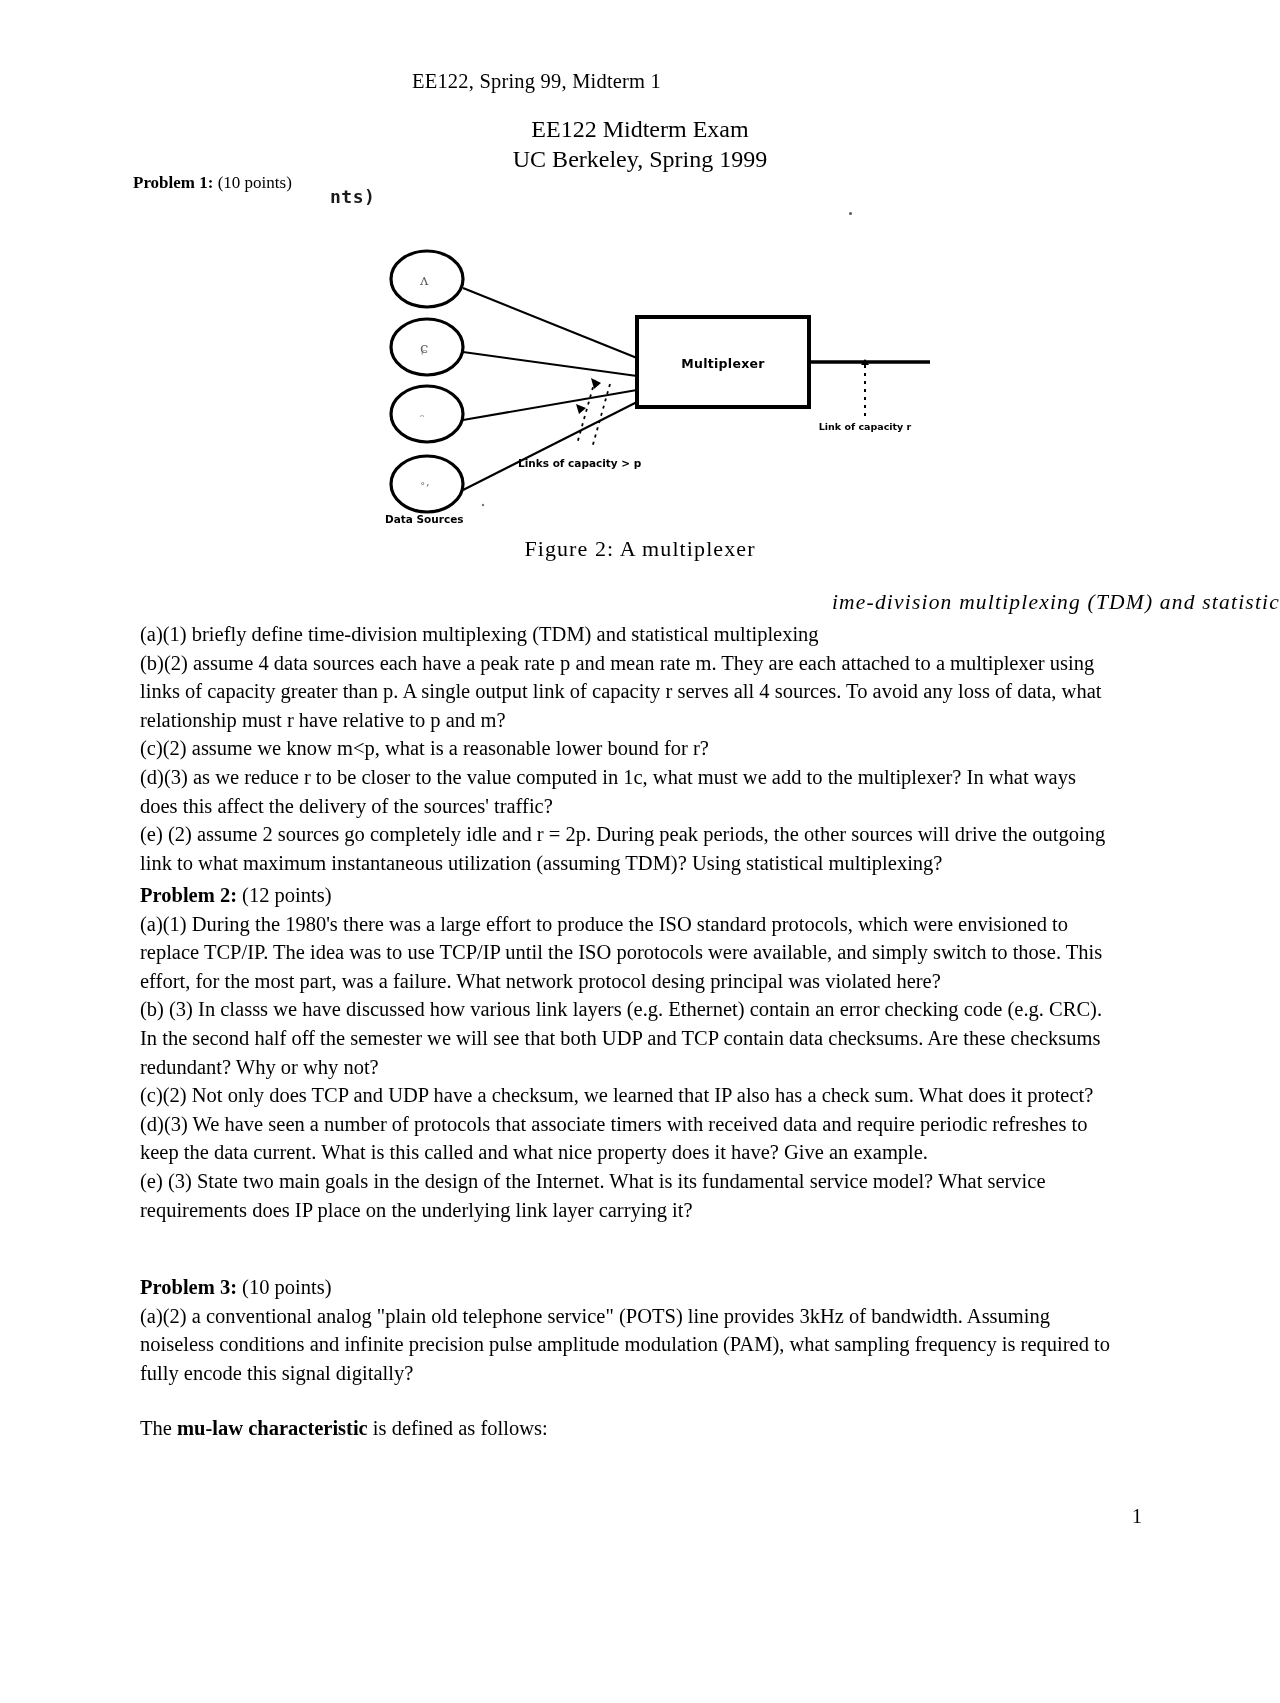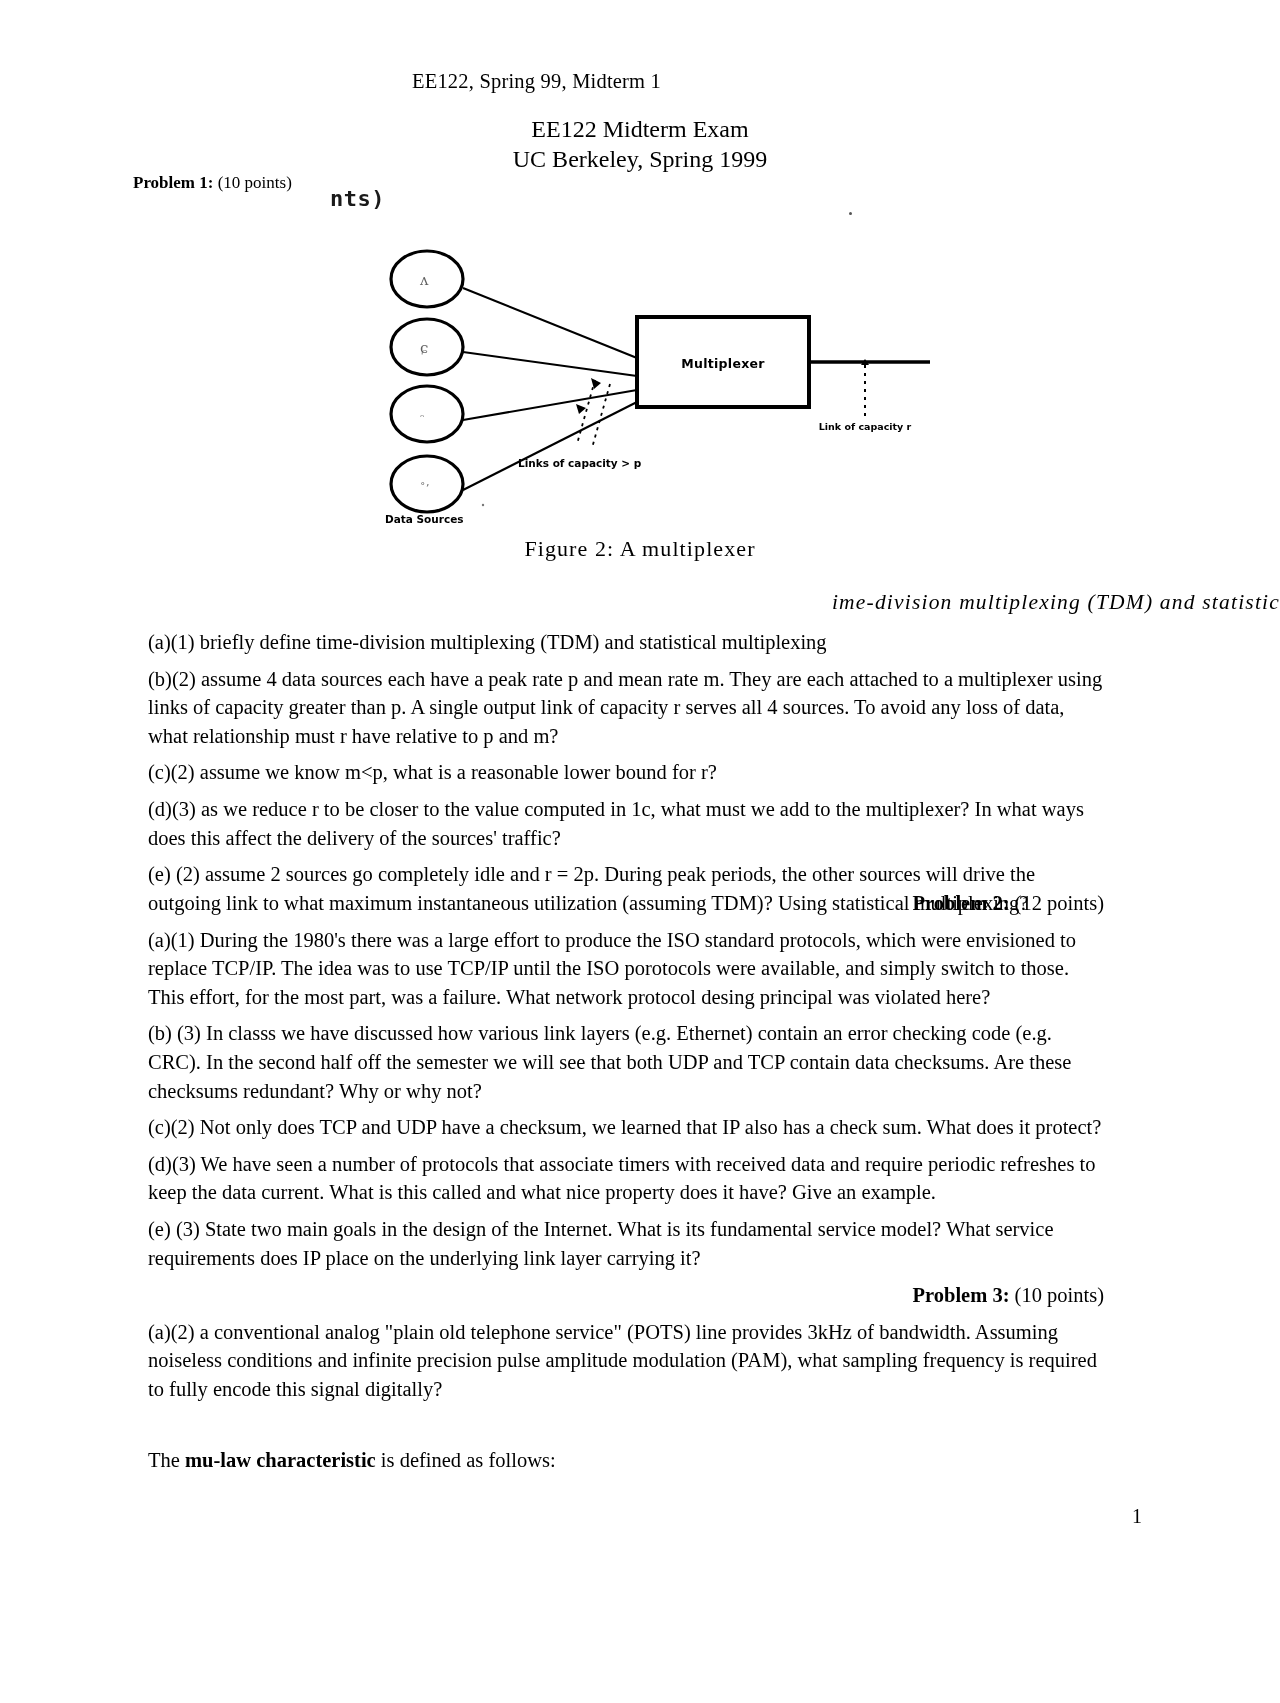--- a/index.html
+++ b/index.html
@@ -49,21 +49,21 @@
     font-size: 17px;
   }
   .prob1-head .lbl { font-weight: bold; }
   .prob1-head .pts { font-weight: normal; }
 
   
   .ghost-pts {
     position: absolute;
     left: 330px; top: 186px;
     font-family: "DejaVu Sans Mono", monospace;
-    font-size: 22px;
+    font-size: 18px;
     font-weight: bold;
     color: #1a1a1a;
     letter-spacing: 0.5px;
   }
   .ghost-speck {
     position: absolute;
     left: 849px; top: 212px;
     width: 3px; height: 3px;
     background: #555;
     border-radius: 50%;
@@ -99,23 +99,23 @@
 
   
   .body-col {
     position: absolute;
     left: 140px;
     width: 972px;
     font-size: 20.5px;
     line-height: 28.6px;
     text-align: left;
   }
-  .body-col p { margin: 8px; }
+  .body-col p { margin: 0; }
   .gap { height: 27px; }
-  .prob-head { font-weight: bold; text-align: right; }
+  .prob-head { font-weight: bold; }
   .prob-head .pts { font-weight: normal; }
 
   .p1-text { top: 620px; }
   .p2-text { top: 881px; }
   .p3-text { top: 1273px; }
 
   
   .page-number {
     position: absolute;
     right: 138px; top: 1505px;

